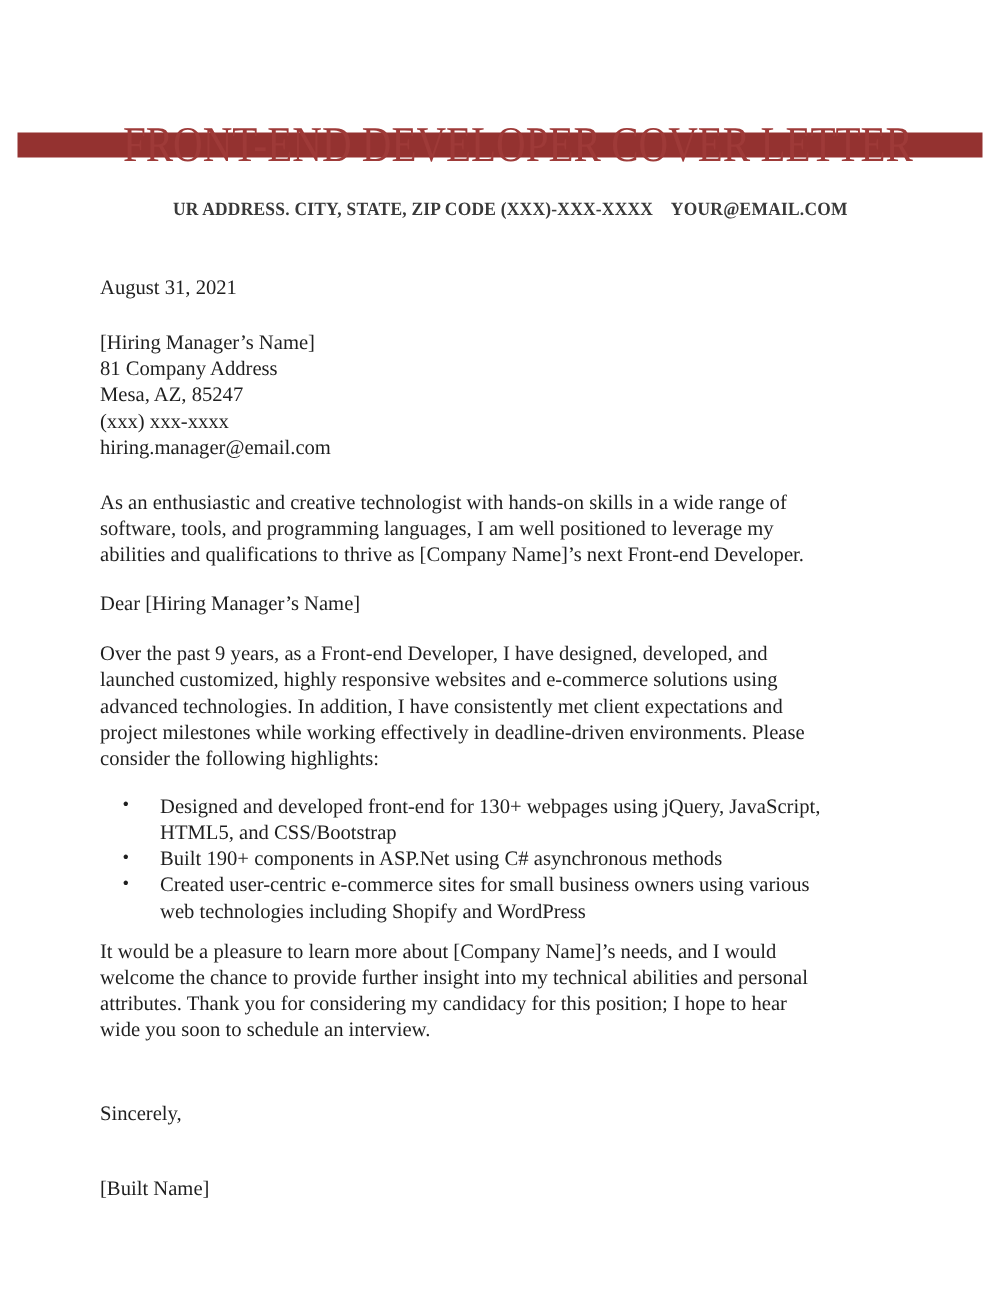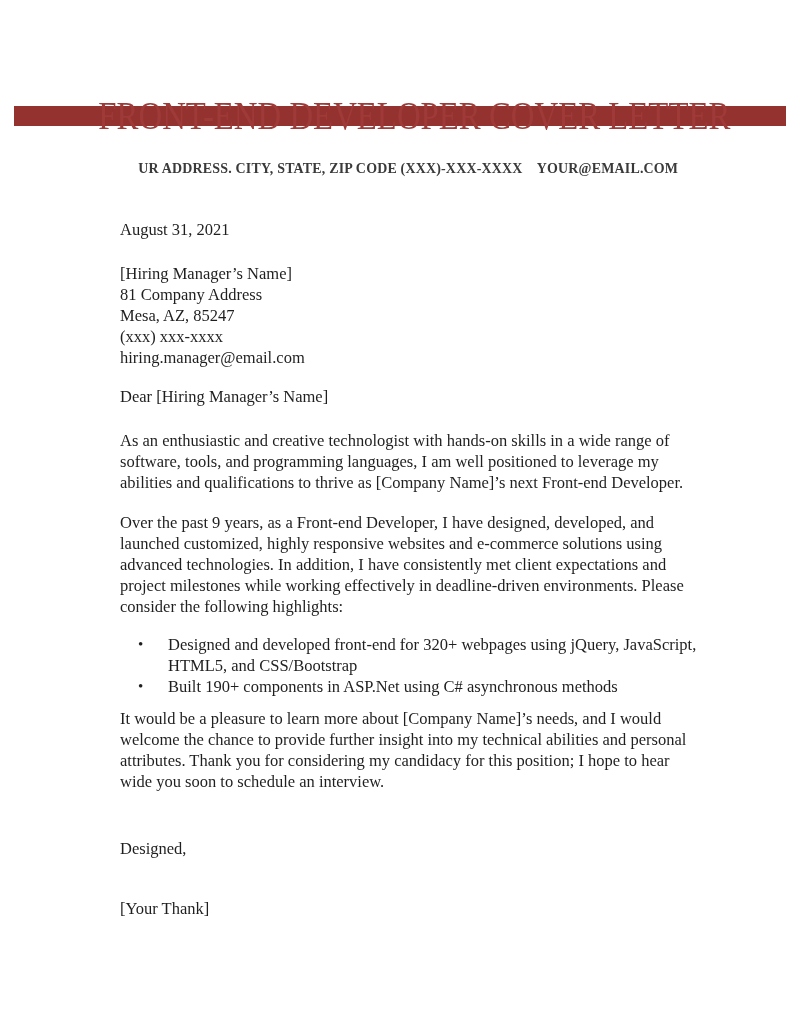--- a/index.html
+++ b/index.html
@@ -49,21 +49,20 @@
     color: #3a3a3a;
     letter-spacing: 0.2px;
     transform: scaleX(0.93);
     transform-origin: center;
     white-space: pre;
   }
   .content {
     padding: 0 80px;
     font-size: 16.5px;
     line-height: 21px;
-    margin-left: 40px;
   }
   .block { white-space: pre-line; }
   .date-line        { margin-top: 24px; }
   .recipient-block  { margin-top: 23px; }
   .salutation       { margin-top: 18px; }
   .para-1           { margin-top: 23px; }
   .para-2           { margin-top: 19px; }
   .highlights-list  { margin-top: 17px; list-style: none; }
   .highlights-list li {
     position: relative;
@@ -99,41 +98,43 @@
   <div class="content">
 
     <p class="block date-line">August 31, 2021</p>
 
     <p class="block recipient-block">[Hiring Manager’s Name]
 81 Company Address
 Mesa, AZ, 85247
 (xxx) xxx-xxxx
 hiring.manager@email.com</p>
 
-    <p class="block salutation">Dear [Hiring Manager’s Name]</p>
-
     <p class="block para-1">As an enthusiastic and creative technologist with hands-on skills in a wide range of
 software, tools, and programming languages, I am well positioned to leverage my
 abilities and qualifications to thrive as [Company Name]’s next Front-end Developer.</p>
+
+    <p class="block salutation">Dear [Hiring Manager’s Name]</p>
 
     <p class="block para-2">Over the past 9 years, as a Front-end Developer, I have designed, developed, and
 launched customized, highly responsive websites and e-commerce solutions using
 advanced technologies. In addition, I have consistently met client expectations and
 project milestones while working effectively in deadline-driven environments. Please
 consider the following highlights:</p>
 
     <ul class="highlights-list">
-      <li>Designed and developed front-end for 320+ webpages using jQuery, JavaScript,
+      <li>Designed and developed front-end for 130+ webpages using jQuery, JavaScript,
 HTML5, and CSS/Bootstrap</li>
       <li>Built 190+ components in ASP.Net using C# asynchronous methods</li>
+      <li>Created user-centric e-commerce sites for small business owners using various
+web technologies including Shopify and WordPress</li>
     </ul>
 
     <p class="block para-3">It would be a pleasure to learn more about [Company Name]’s needs, and I would
 welcome the chance to provide further insight into my technical abilities and personal
 attributes. Thank you for considering my candidacy for this position; I hope to hear
 wide you soon to schedule an interview.</p>
 
-    <p class="block closing">Designed,</p>
+    <p class="block closing">Sincerely,</p>
 
-    <p class="block signature">[Your Thank]</p>
+    <p class="block signature">[Built Name]</p>
 
   </div>
 </div>
 
 </body></html>

